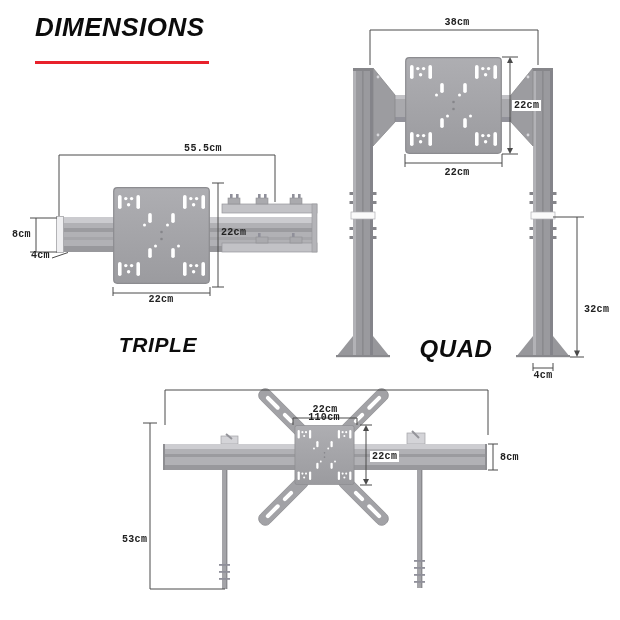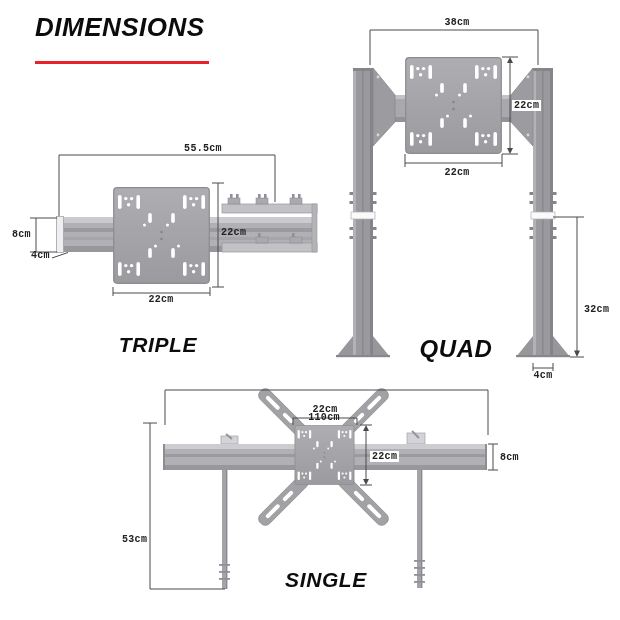--- a/index.html
+++ b/index.html
@@ -266,15 +266,14 @@
   <span class="dim ctr" style="left:457px;top:167px;">22cm</span>
   <span class="dim" style="left:584px;top:278px;margin-top:26px;">32cm</span>
   <span class="dim ctr" style="left:543px;top:370px;">4cm</span>
   <span class="section-label" style="left:456px;top:335px;font-size:24px;">QUAD</span>
 
   <span class="dim ctr" style="left:324px;top:364px;margin-top:48px;">110cm</span>
   <span class="dim ctr" style="left:325px;top:404px;">22cm</span>
   <span class="dim wbg" style="left:370px;top:451px;">22cm</span>
   <span class="dim" style="left:500px;top:452px;">8cm</span>
   <span class="dim" style="left:122px;top:494px;margin-top:40px;">53cm</span>
-  <span class="section-label" style="left:326px;top:568px;">SINGLE</span>
 
 </div>
 
 </body></html>

